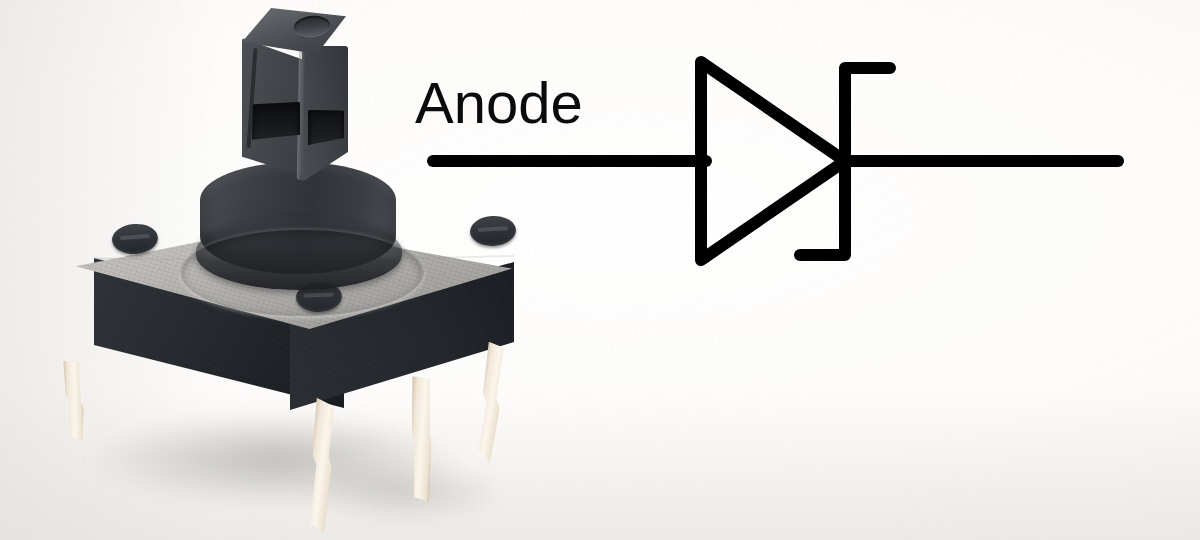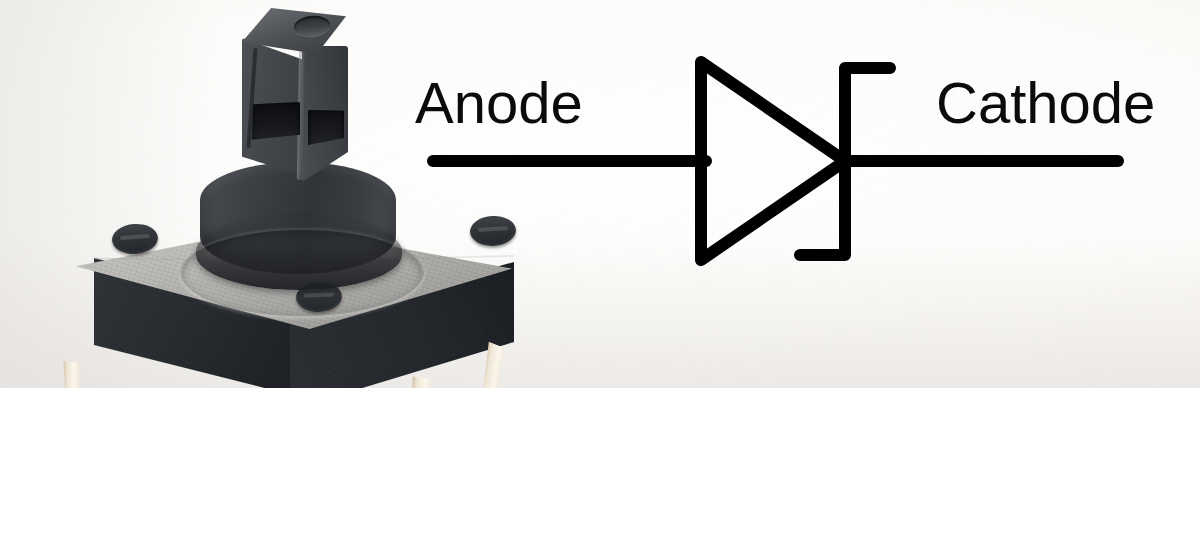--- a/index.html
+++ b/index.html
@@ -7,21 +7,21 @@
     padding: 0;
     background: #ffffff;
   }
   body {
     font-family: "Liberation Sans", sans-serif;
   }
 
   #stage {
     position: relative;
     width: 1200px;
-    height: 388px;
+    height: 540px;
     overflow: hidden;
     background: #15803d;
     text-align: center;
   }
 
   
   .paper {
     position: absolute;
     inset: 0;
     background:
@@ -353,15 +353,14 @@
 
       <line id="cathode-lead-line" x1="845" y1="161" x2="1118" y2="161"></line>
 
       <polygon id="diode-triangle" points="701,62 845,161 701,260"></polygon>
 
       <polyline id="zener-bar" points="890,68 845,68 845,255 800,255"></polyline>
     </g>
   </svg>
 
   <div class="label label-anode">Anode</div>
-  <div class="label label-cathode">Cathode</div>
 
 </div>
 
 </body></html>

